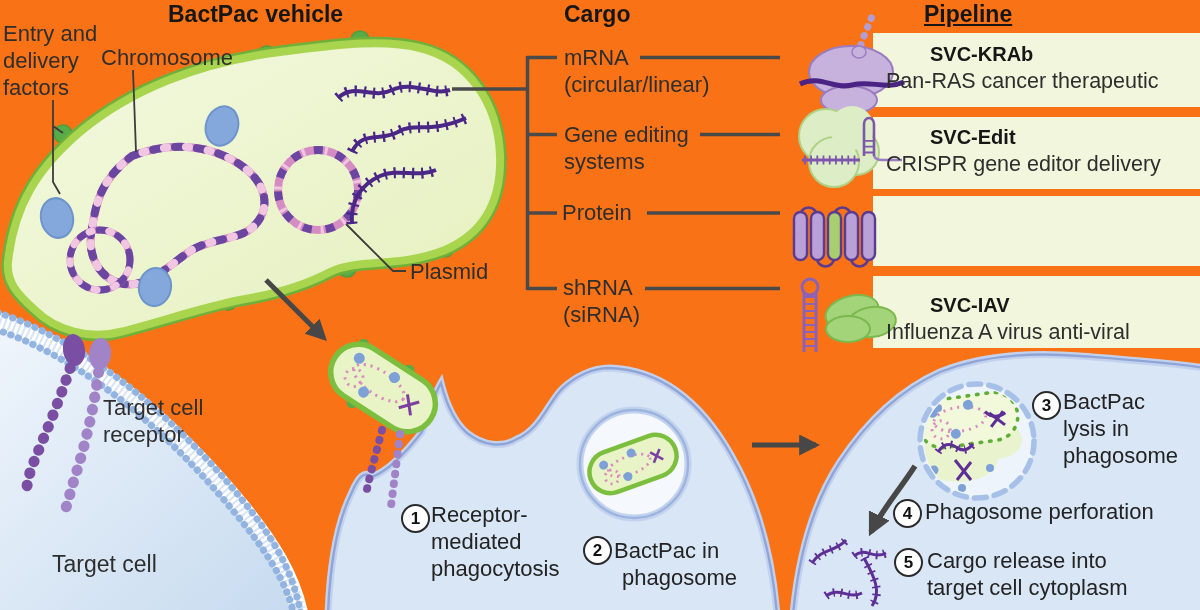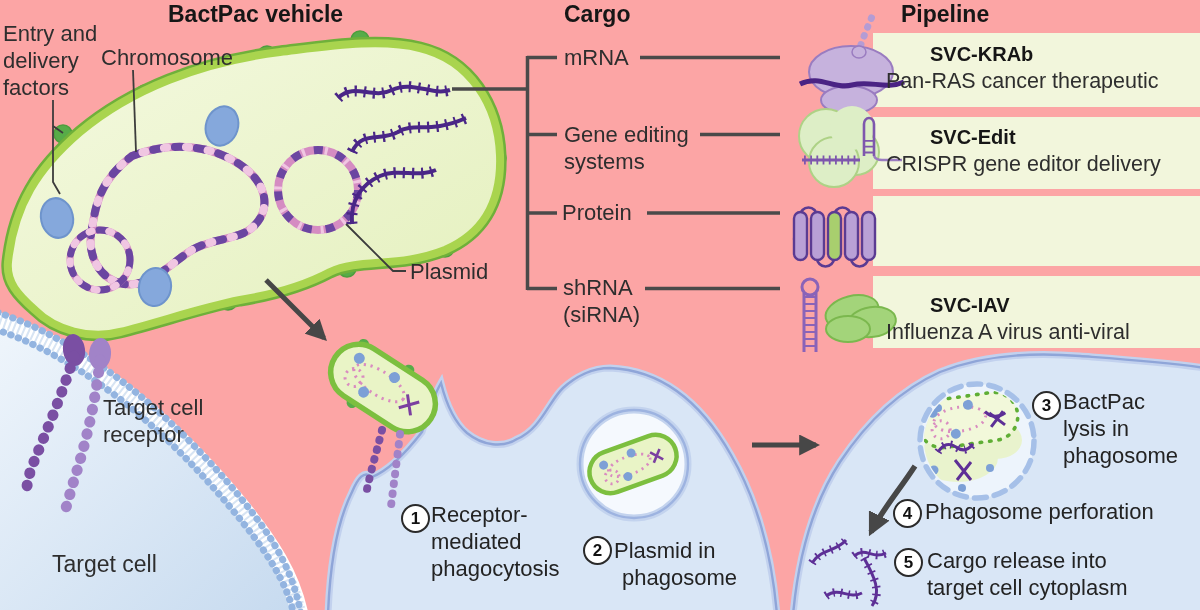--- a/index.html
+++ b/index.html
@@ -1,16 +1,16 @@
 <!DOCTYPE html>
 <html><head>
 <meta charset="utf-8">
 <style>
   html,body{margin:0;padding:0;background:#fff;}
-  #stage{position:relative;width:1200px;height:610px;overflow:hidden;background:#fca5a5;
+  #stage{position:relative;width:1200px;height:610px;overflow:hidden;background:#f97316;
          font-family:"Liberation Sans",sans-serif;color:#2e2e2e;}
   #art{position:absolute;left:0;top:0;}
   .lbl{position:absolute;white-space:nowrap;line-height:27px;font-size:22px;color:#2e2e2e;}
   .hdr{font-weight:bold;font-size:23px;color:#161616;}
   .ptitle{font-weight:bold;font-size:20px;color:#161616;line-height:28px;margin-left:44px;}
   .pdesc{font-size:21.5px;color:#2e2e2e;line-height:26px;}
   .step-badge{position:absolute;width:25px;height:25px;border:2.5px solid #2a2a2a;border-radius:50%;
       background:#fff;font-weight:bold;font-size:17px;color:#111;
       display:flex;align-items:center;justify-content:center;z-index:5;}
   .step-text{position:absolute;font-size:22px;line-height:27px;color:#232323;white-space:nowrap;z-index:5;}
@@ -255,32 +255,33 @@
     <path d="M 804,293 V 352 M 816,293 V 352" stroke="#8a63b8" stroke-width="3" fill="none"></path>
     <path d="M 810,296 V 350" stroke="#8a63b8" stroke-width="11" stroke-dasharray="2 5" fill="none"></path>
     <ellipse cx="852" cy="312" rx="27" ry="16" fill="#a3d47a" stroke="#7bb84e" stroke-width="2" transform="rotate(-14 852 312)"></ellipse>
     <ellipse cx="872" cy="322" rx="24" ry="15" fill="#a3d47a" stroke="#7bb84e" stroke-width="2" transform="rotate(-8 872 322)"></ellipse>
     <ellipse cx="848" cy="329" rx="22" ry="13" fill="#a3d47a" stroke="#7bb84e" stroke-width="2"></ellipse>
   </g>
 </svg>
 
   <div class="lbl hdr" style="left:168px;top:1px;">BactPac vehicle</div>
   <div class="lbl hdr" style="left:564px;top:1px;">Cargo</div>
-  <div class="lbl hdr" style="left:901px;top:1px;">Pipeline</div>
+  <div class="lbl hdr" style="left:924px;top:1px;text-decoration:underline;">Pipeline</div>
 
   <div class="lbl" style="left:3px;top:20px;">
     <div>Entry and</div>
     <div>delivery</div>
     <div>factors</div>
   </div>
   <div class="lbl" style="left:101px;top:44px;">Chromosome</div>
   <div class="lbl" style="left:410px;top:258px;">Plasmid</div>
 
   <div class="lbl" style="left:564px;top:44px;">
     <div>mRNA</div>
+    <div>(circular/linear)</div>
   </div>
   <div class="lbl" style="left:564px;top:121px;">
     <div>Gene editing</div>
     <div>systems</div>
   </div>
   <div class="lbl" style="left:562px;top:199px;">
     <div>Protein</div>
   </div>
   <div class="lbl" style="left:563px;top:274px;">
     <div>shRNA</div>
@@ -307,21 +308,21 @@
   <div class="lbl" style="left:52px;top:551px;font-size:23px;">Target cell</div>
 
   <div class="step-badge" style="left:401px;top:504px;">1</div>
   <div class="step-text" style="left:431px;top:501px;">
     <div>Receptor-</div>
     <div>mediated</div>
     <div>phagocytosis</div>
   </div>
   <div class="step-badge" style="left:583px;top:536px;">2</div>
   <div class="step-text" style="left:614px;top:537px;">
-    <div>Plasmid in</div>
+    <div>BactPac in</div>
     <div style="padding-left:8px;">phagosome</div>
   </div>
   <div class="step-badge" style="left:1032px;top:391px;">3</div>
   <div class="step-text" style="left:1063px;top:388px;">
     <div>BactPac</div>
     <div>lysis in</div>
     <div>phagosome</div>
   </div>
   <div class="step-badge" style="left:893px;top:499px;">4</div>
   <div class="step-text" style="left:925px;top:498px;">

